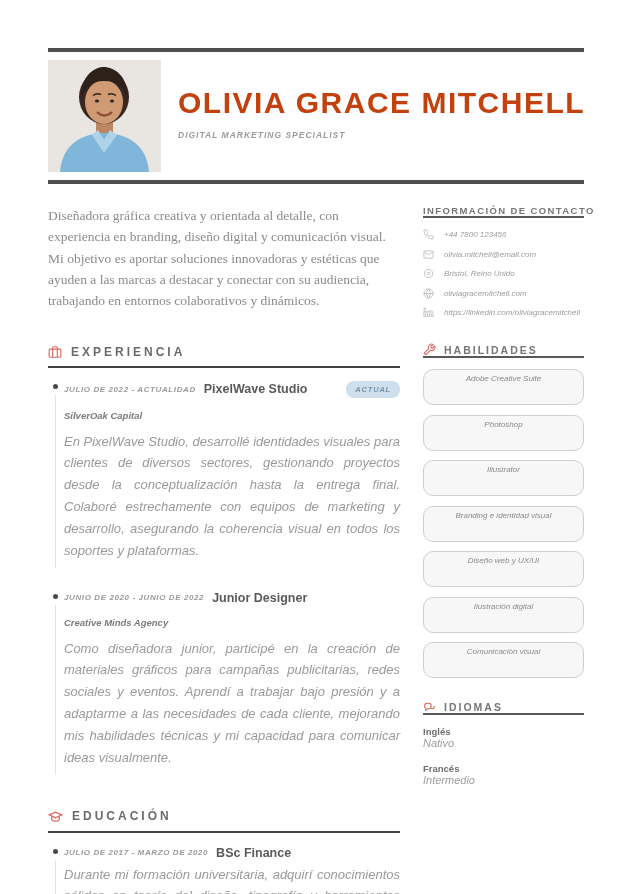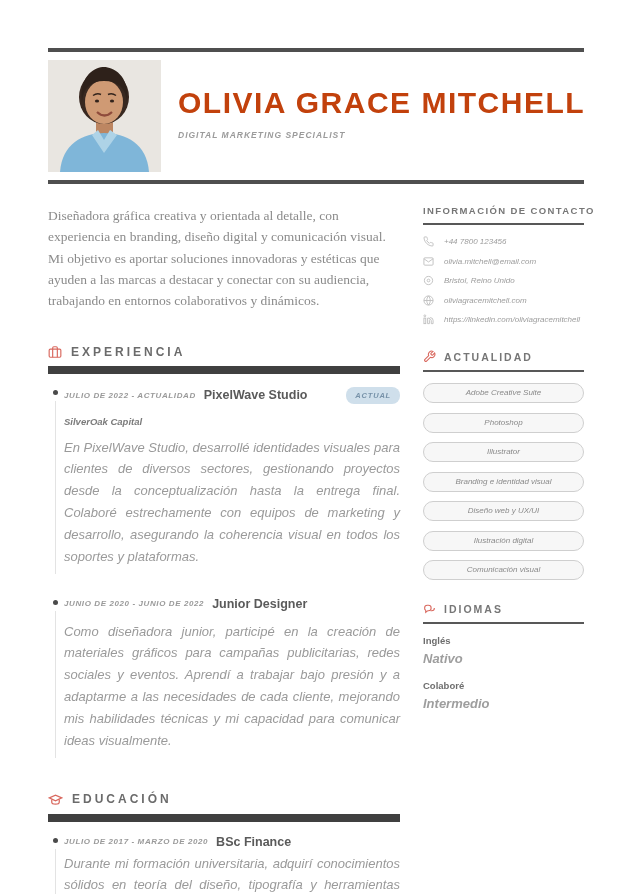--- a/index.html
+++ b/index.html
@@ -39,21 +39,21 @@
     font-family: "Liberation Serif", serif;
     font-size: 13.5px; line-height: 1.58; color: #8b8b8b;
     margin-bottom: 33px;
   }
 
   
   .l-section { margin-bottom: 40px; }
   .l-heading {
     display: flex; align-items: center; gap: 9px;
     font-size: 12px; font-weight: bold; letter-spacing: 3px; color: #6b6b6b;
-    border-bottom: 8px solid #404040; padding-bottom: 7px; margin-bottom: 13px;
+    border-bottom: 2px solid #404040; padding-bottom: 7px; margin-bottom: 13px;
   }
   .l-heading svg { flex: 0 0 auto; }
 
   
   .entry { position: relative; padding-left: 16px; margin-bottom: 29px; }
   .entry:last-child { margin-bottom: 0; }
   .entry .dot {
     position: absolute; left: 5px; top: 3px;
     width: 5px; height: 5px; border-radius: 50%; background: #4a4a4a;
   }
@@ -79,36 +79,36 @@
   .entry-desc {
     margin-top: 10px; font-size: 13px; font-style: italic; color: #9a9a9a;
     line-height: 1.68; text-align: justify;
   }
 
   
   .r-section { margin-bottom: 25px; }
   .r-heading {
     display: flex; align-items: center; gap: 8px;
     font-size: 9.5px; font-weight: bold; letter-spacing: 1.4px; color: #767676;
-    border-bottom: 2px solid #585858; padding-bottom: 7px; margin-bottom: 11px;
+    border-bottom: 2px solid #585858; margin-bottom: 11px;
     white-space: nowrap;
   }
   .contact-row { display: flex; align-items: center; gap: 10px; margin-bottom: 8.5px; }
   .contact-row svg { flex: 0 0 auto; }
   .contact-text { font-size: 8px; font-style: italic; color: #9c9c9c; white-space: nowrap; }
 
   .pill {
-    height: 20px; line-height: 18px; text-align: center;
+    height: 36px; line-height: 18px; text-align: center;
     border: 1px solid #cfcfcf; border-radius: 10px; background: #f7f7f7;
     font-size: 8px; font-style: italic; color: #8a8a8a;
     margin-bottom: 9.5px;
   }
   .lang-item { margin-bottom: 14px; }
   .lang-name { font-size: 9.5px; font-weight: bold; color: #6e6e6e; }
-  .lang-level { margin-top: 5px; font-size: 13px; font-style: italic; color: #9e9e9e; font-weight: bold; }
+  .lang-level { font-size: 11px; font-style: italic; color: #9e9e9e; }
 
   .skills-sec { margin-bottom: 22px; }
   .skills-sec .r-heading, .lang-sec .r-heading { font-size: 10.5px; letter-spacing: 2px; }
 </style>
 </head>
 <body>
 
 <div class="page">
 
   <div class="rule top-rule"></div>
@@ -165,20 +165,21 @@
           <div class="entry-desc">En PixelWave Studio, desarrollé identidades visuales para clientes de diversos sectores, gestionando proyectos desde la conceptualización hasta la entrega final. Colaboré estrechamente con equipos de marketing y desarrollo, asegurando la coherencia visual en todos los soportes y plataformas.</div>
         </div>
 
         <div class="entry">
           <span class="dot"></span>
           <span class="tline"></span>
           <div class="entry-head">
             <span class="entry-dates">JUNIO DE 2020 - JUNIO DE 2022</span>
             <span class="entry-title">Junior Designer</span>
           </div>
+          <div class="entry-company">Creative Minds Agency</div>
           <div class="entry-desc">Como diseñadora junior, participé en la creación de materiales gráficos para campañas publicitarias, redes sociales y eventos. Aprendí a trabajar bajo presión y a adaptarme a las necesidades de cada cliente, mejorando mis habilidades técnicas y mi capacidad para comunicar ideas visualmente.</div>
         </div>
       </div>
 
       <div class="l-section">
         <div class="l-heading">
           <svg width="15" height="15" viewBox="0 0 24 24" fill="none" stroke="#d9695f" stroke-width="2">
             <path d="M22 9.5 12 5 2 9.5l10 4.5 10-4.5z"></path>
             <path d="M6 12v4.5c0 1.6 2.7 3 6 3s6-1.4 6-3V12"></path>
           </svg>
@@ -243,21 +244,21 @@
           </svg>
           <span class="contact-text">https://linkedin.com/oliviagracemitchell</span>
         </div>
       </div>
 
       <div class="r-section skills-sec">
         <div class="r-heading">
           <svg width="13" height="13" viewBox="0 0 24 24" fill="none" stroke="#d9695f" stroke-width="2">
             <path d="M14.7 6.3a1 1 0 0 0 0 1.4l1.6 1.6a1 1 0 0 0 1.4 0l3.77-3.77a6 6 0 0 1-7.94 7.94l-6.91 6.91a2.12 2.12 0 0 1-3-3l6.91-6.91a6 6 0 0 1 7.94-7.94l-3.76 3.76z"></path>
           </svg>
-          <span>ACTUALIDAD</span>
+          <span>HABILIDADES</span>
         </div>
         <div class="pill">Adobe Creative Suite</div>
         <div class="pill">Photoshop</div>
         <div class="pill">Illustrator</div>
         <div class="pill">Branding e identidad visual</div>
         <div class="pill">Diseño web y UX/UI</div>
         <div class="pill">Ilustración digital</div>
         <div class="pill">Comunicación visual</div>
       </div>
 
@@ -267,20 +268,20 @@
             <path d="M3 11a5 5 0 0 1 5-5h2a5 5 0 0 1 0 10H9l-4 3v-3.5A5 5 0 0 1 3 11z"></path>
             <path d="M14 16h2a5 5 0 0 0 5-5"></path>
           </svg>
           <span>IDIOMAS</span>
         </div>
         <div class="lang-item">
           <div class="lang-name">Inglés</div>
           <div class="lang-level">Nativo</div>
         </div>
         <div class="lang-item">
-          <div class="lang-name">Colaboré</div>
+          <div class="lang-name">Francés</div>
           <div class="lang-level">Intermedio</div>
         </div>
       </div>
 
     </div>
   </div>
 </div>
 
 </body></html>

